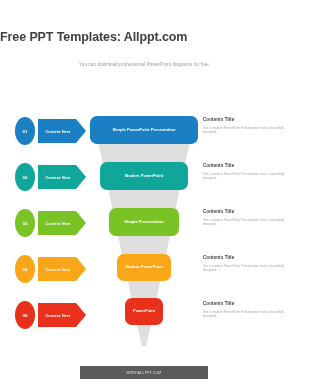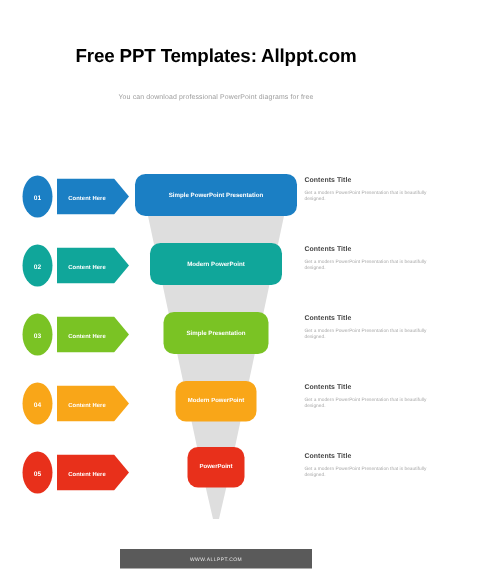--- a/index.html
+++ b/index.html
@@ -8,22 +8,21 @@
     background:#ffffff;
     font-family:"Liberation Sans", sans-serif;
     overflow:hidden;
     position:relative;
   }
   .slide{position:absolute;inset:0;background:#fff;}
 
   
   .title{
     position:absolute;left:0;right:0;top:30px;
-    text-align:center;
-    font-size:12.5px;font-weight:bold;color:#000000;
+    font-size:12.5px;font-weight:bold;color:#404040;
     letter-spacing:-0.1px;
   }
   .subtitle{
     position:absolute;left:0;right:0;top:62px;
     text-align:center;
     font-size:4.6px;color:#9a9a9a;letter-spacing:.1px;
   }
 
   
   .funnel-bg{

